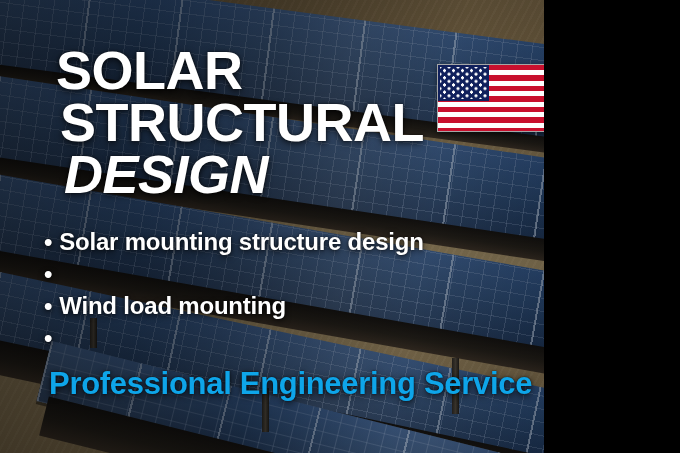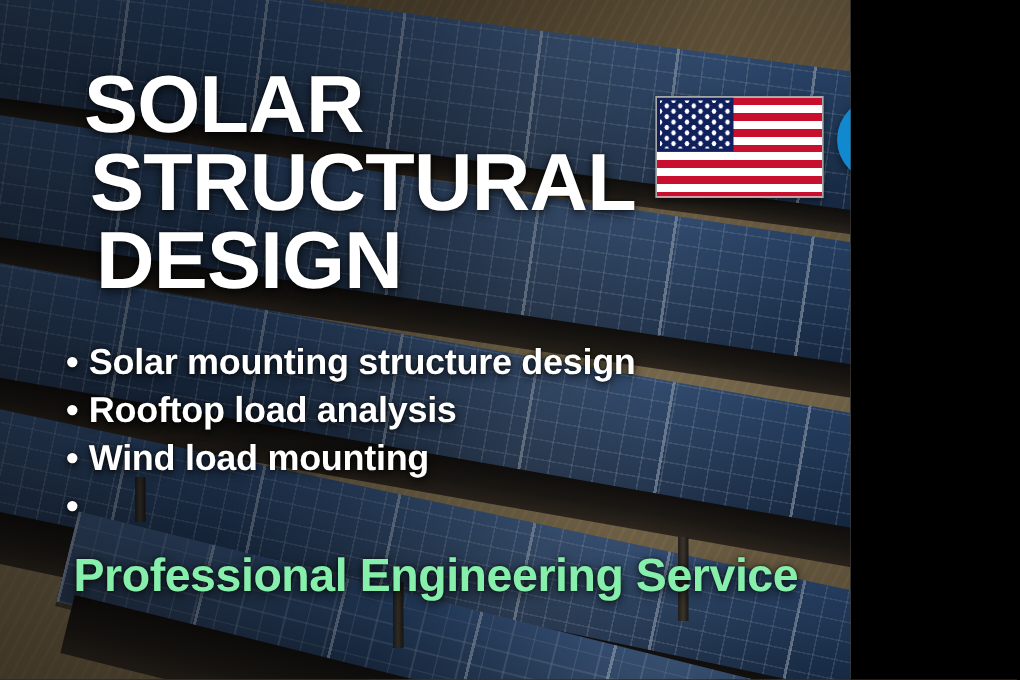--- a/index.html
+++ b/index.html
@@ -11,21 +11,20 @@
   body {
     font-family: "Liberation Sans", sans-serif;
   }
 
   .canvas {
     position: relative;
     width: 544px;
     height: 453px;
     overflow: hidden;
     background: #1c2b3f;
-    padding-left: 23px;
   }
 
   
   .photo {
     position: absolute;
     inset: 0;
     overflow: hidden;
     background: #8a7352;
   }
 
@@ -132,21 +131,21 @@
     width: 400px;
     color: #ffffff;
     font-weight: bold;
     font-size: 54px;
     line-height: 52px;
     letter-spacing: -0.5px;
     text-shadow: 0 2px 7px rgba(0,0,0,.75), 0 0 2px rgba(0,0,0,.6);
   }
   .headline .line { display: block; white-space: nowrap; }
   .headline .l2 { padding-left: 4px; }
-  .headline .l3 { padding-left: 8px; }
+  .headline .l3 { padding-left: 8px; font-style: italic; }
 
   .bullets {
     position: absolute;
     left: 44px;
     top: 226px;
     list-style: none;
     margin: 0;
     padding: 0;
     color: #ffffff;
   }
@@ -164,21 +163,21 @@
     display: inline-block;
     margin-right: 7px;
     font-size: 24px;
     line-height: 32px;
   }
 
   .tagline {
     position: absolute;
     left: 49px;
     top: 366px;
-    color: #86efac;
+    color: #0ea5e9;
     font-size: 31px;
     font-weight: bold;
     letter-spacing: -0.3px;
     white-space: nowrap;
     text-shadow: 0 2px 7px rgba(0,0,0,.8), 0 0 2px rgba(0,0,0,.7);
   }
 
   
   .flag {
     position: absolute;
@@ -271,21 +270,20 @@
       <span class="line l3">DESIGN</span>
     </div>
 
     <ul class="bullets">
       <li>
         <span class="dot">•</span>
         <span>Solar mounting structure design</span>
       </li>
       <li>
         <span class="dot">•</span>
-        <span>Rooftop load analysis</span>
       </li>
       <li>
         <span class="dot">•</span>
         <span>Wind load mounting</span>
       </li>
       <li>
         <span class="dot">•</span>
       </li>
     </ul>
 

